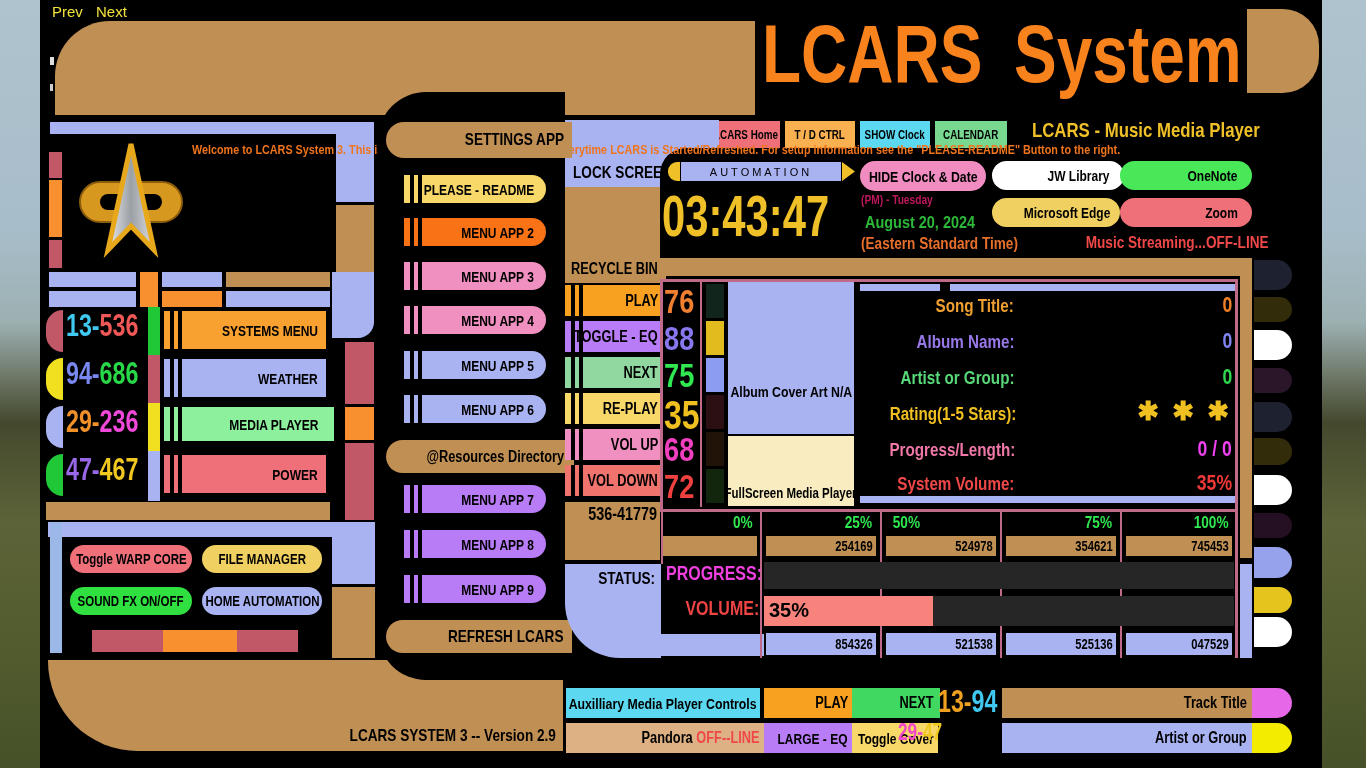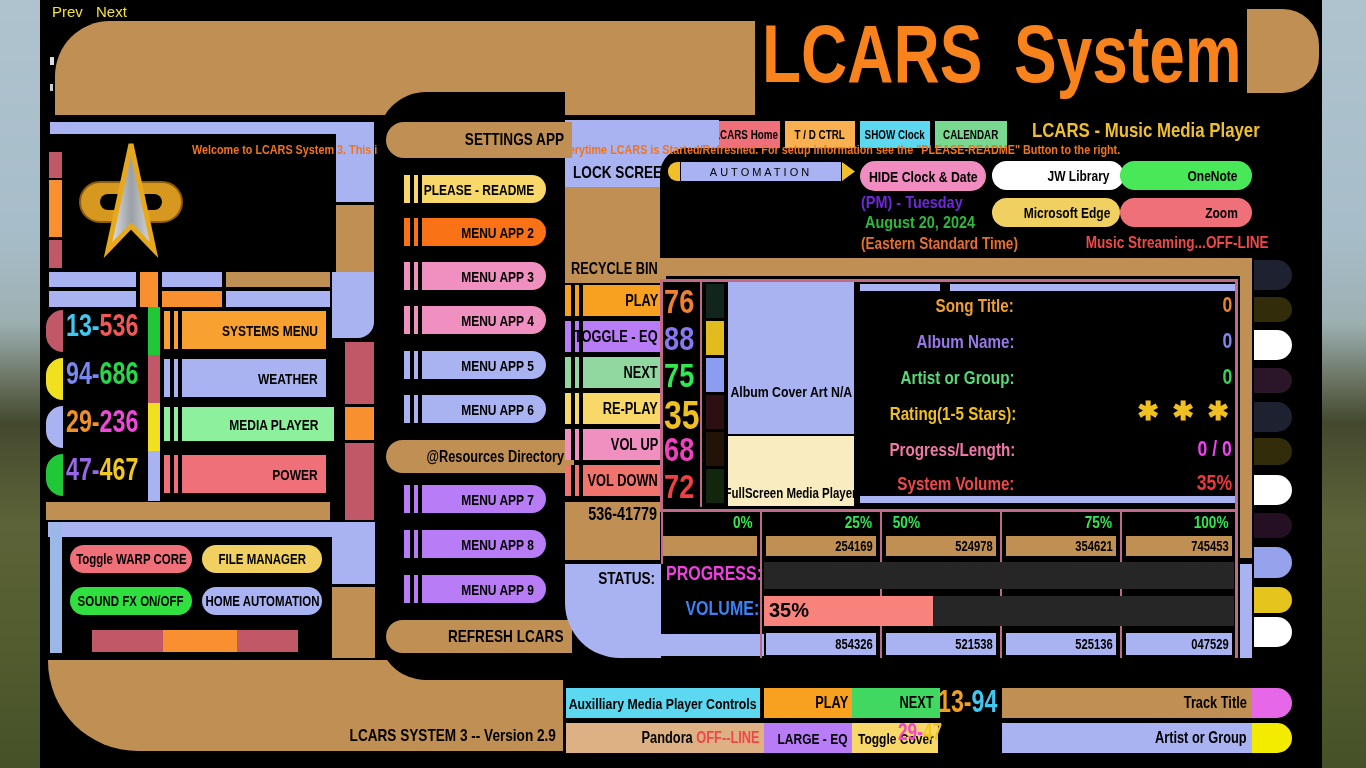--- a/index.html
+++ b/index.html
@@ -55,22 +55,23 @@
       <span class="cxl">LOCK SCREEN</span>
     </div>
   <div class="abs tan btn" style="left:565px;top:187px;width:95px;height:91px;font-size:16px;align-items:flex-end;padding:0 0 5px 6px">
       <span class="cxl">RECYCLE BIN</span>
     </div>
 
   <div class="abs" style="left:660px;top:148px;width:198px;height:110px;background:#000;border-radius:26px 0 0 0"></div>
   <div class="abs" style="left:668px;top:162px;width:12px;height:19px;background:#f0c028;border-radius:9px 0 0 9px"></div>
   <div class="abs lav btn c" style="left:681px;top:162px;width:160px;height:19px;font-size:11px;letter-spacing:3px;font-weight:normal">AUTOMATION</div>
   <div class="abs" style="left:842px;top:162px;width:13px;height:19px;background:#f0c028;clip-path:polygon(0 0,100% 50%,0 100%)"></div>
-
-  <div class="abs t" style="left:861px;top:193px;font-size:17px;color:#6d28d9"><span class="cxl" style="transform:scaleX(.85)">(PM) - Tuesday</span></div>
+  <div class="abs t" style="left:662px;top:182px;font-size:58px;color:#f0c028"><span class="cxl" style="transform:scaleX(.72)">03:43:47</span></div>
+
+  <div class="abs t" style="left:861px;top:193px;font-size:12px;color:#be185d"><span class="cxl" style="transform:scaleX(.85)">(PM) - Tuesday</span></div>
   <div class="abs t" style="left:865px;top:213px;font-size:17px;color:#2cb838"><span class="cxl" style="transform:scaleX(.85)">August 20, 2024</span></div>
   <div class="abs t" style="left:861px;top:235px;font-size:16px;color:#e8702c"><span class="cxl" style="transform:scaleX(.85)">(Eastern Standard Time)</span></div>
 
   <div class="abs btn c" style="left:860px;top:161px;width:126px;height:30px;background:#f08cc0;border-radius:15px;font-size:15px">
       <span class="cxc">HIDE Clock &amp; Date</span>
     </div>
   <div class="abs btn r" style="left:992px;top:161px;width:118px;height:29px;background:#fff;border-radius:15px;font-size:15px;padding-right:14px">
       <span class="cx">JW Library</span>
     </div>
   <div class="abs btn r" style="left:1120px;top:161px;width:118px;height:29px;background:#48e858;border-radius:15px;font-size:15px;padding-right:14px">
@@ -295,21 +296,21 @@
   <div class="abs t" style="left:1126px;top:513px;width:102px;font-size:17px;text-align:right;color:#30e850"><span class="cx">100%</span></div>
 
   <div class="abs tan" style="left:663px;top:536px;width:94px;height:20px"></div>
   <div class="abs tan t" style="left:766px;top:536px;width:110px;height:20px;font-size:14px;text-align:right;line-height:20px;padding-right:3px;box-sizing:border-box"><span class="cx">254169</span></div>
   <div class="abs tan t" style="left:886px;top:536px;width:110px;height:20px;font-size:14px;text-align:right;line-height:20px;padding-right:3px;box-sizing:border-box"><span class="cx">524978</span></div>
   <div class="abs tan t" style="left:1006px;top:536px;width:110px;height:20px;font-size:14px;text-align:right;line-height:20px;padding-right:3px;box-sizing:border-box"><span class="cx">354621</span></div>
   <div class="abs tan t" style="left:1126px;top:536px;width:106px;height:20px;font-size:14px;text-align:right;line-height:20px;padding-right:3px;box-sizing:border-box"><span class="cx">745453</span></div>
 
   <div class="abs t" style="left:666px;top:562px;font-size:20px;color:#f040e0"><span class="cxl">PROGRESS:</span></div>
   <div class="abs" style="left:764px;top:562px;width:470px;height:27px;background:#262626"></div>
-  <div class="abs t" style="left:663px;top:597px;width:96px;font-size:20px;text-align:right;color:#3b82f6"><span class="cx">VOLUME:</span></div>
+  <div class="abs t" style="left:663px;top:597px;width:96px;font-size:20px;text-align:right;color:#ef4444"><span class="cx">VOLUME:</span></div>
   <div class="abs" style="left:764px;top:596px;width:470px;height:30px;background:#262626">
     <div style="position:absolute;left:0;top:0;bottom:0;width:36%;background:#f8837c"></div>
     <div class="t" style="position:absolute;left:5px;top:3px;font-size:20px">35%</div>
   </div>
 
   <div class="abs lav t" style="left:766px;top:633px;width:110px;height:22px;font-size:14px;text-align:right;line-height:22px;padding-right:3px;box-sizing:border-box"><span class="cx">854326</span></div>
   <div class="abs lav t" style="left:886px;top:633px;width:110px;height:22px;font-size:14px;text-align:right;line-height:22px;padding-right:3px;box-sizing:border-box"><span class="cx">521538</span></div>
   <div class="abs lav t" style="left:1006px;top:633px;width:110px;height:22px;font-size:14px;text-align:right;line-height:22px;padding-right:3px;box-sizing:border-box"><span class="cx">525136</span></div>
   <div class="abs lav t" style="left:1126px;top:633px;width:106px;height:22px;font-size:14px;text-align:right;line-height:22px;padding-right:3px;box-sizing:border-box"><span class="cx">047529</span></div>
 

